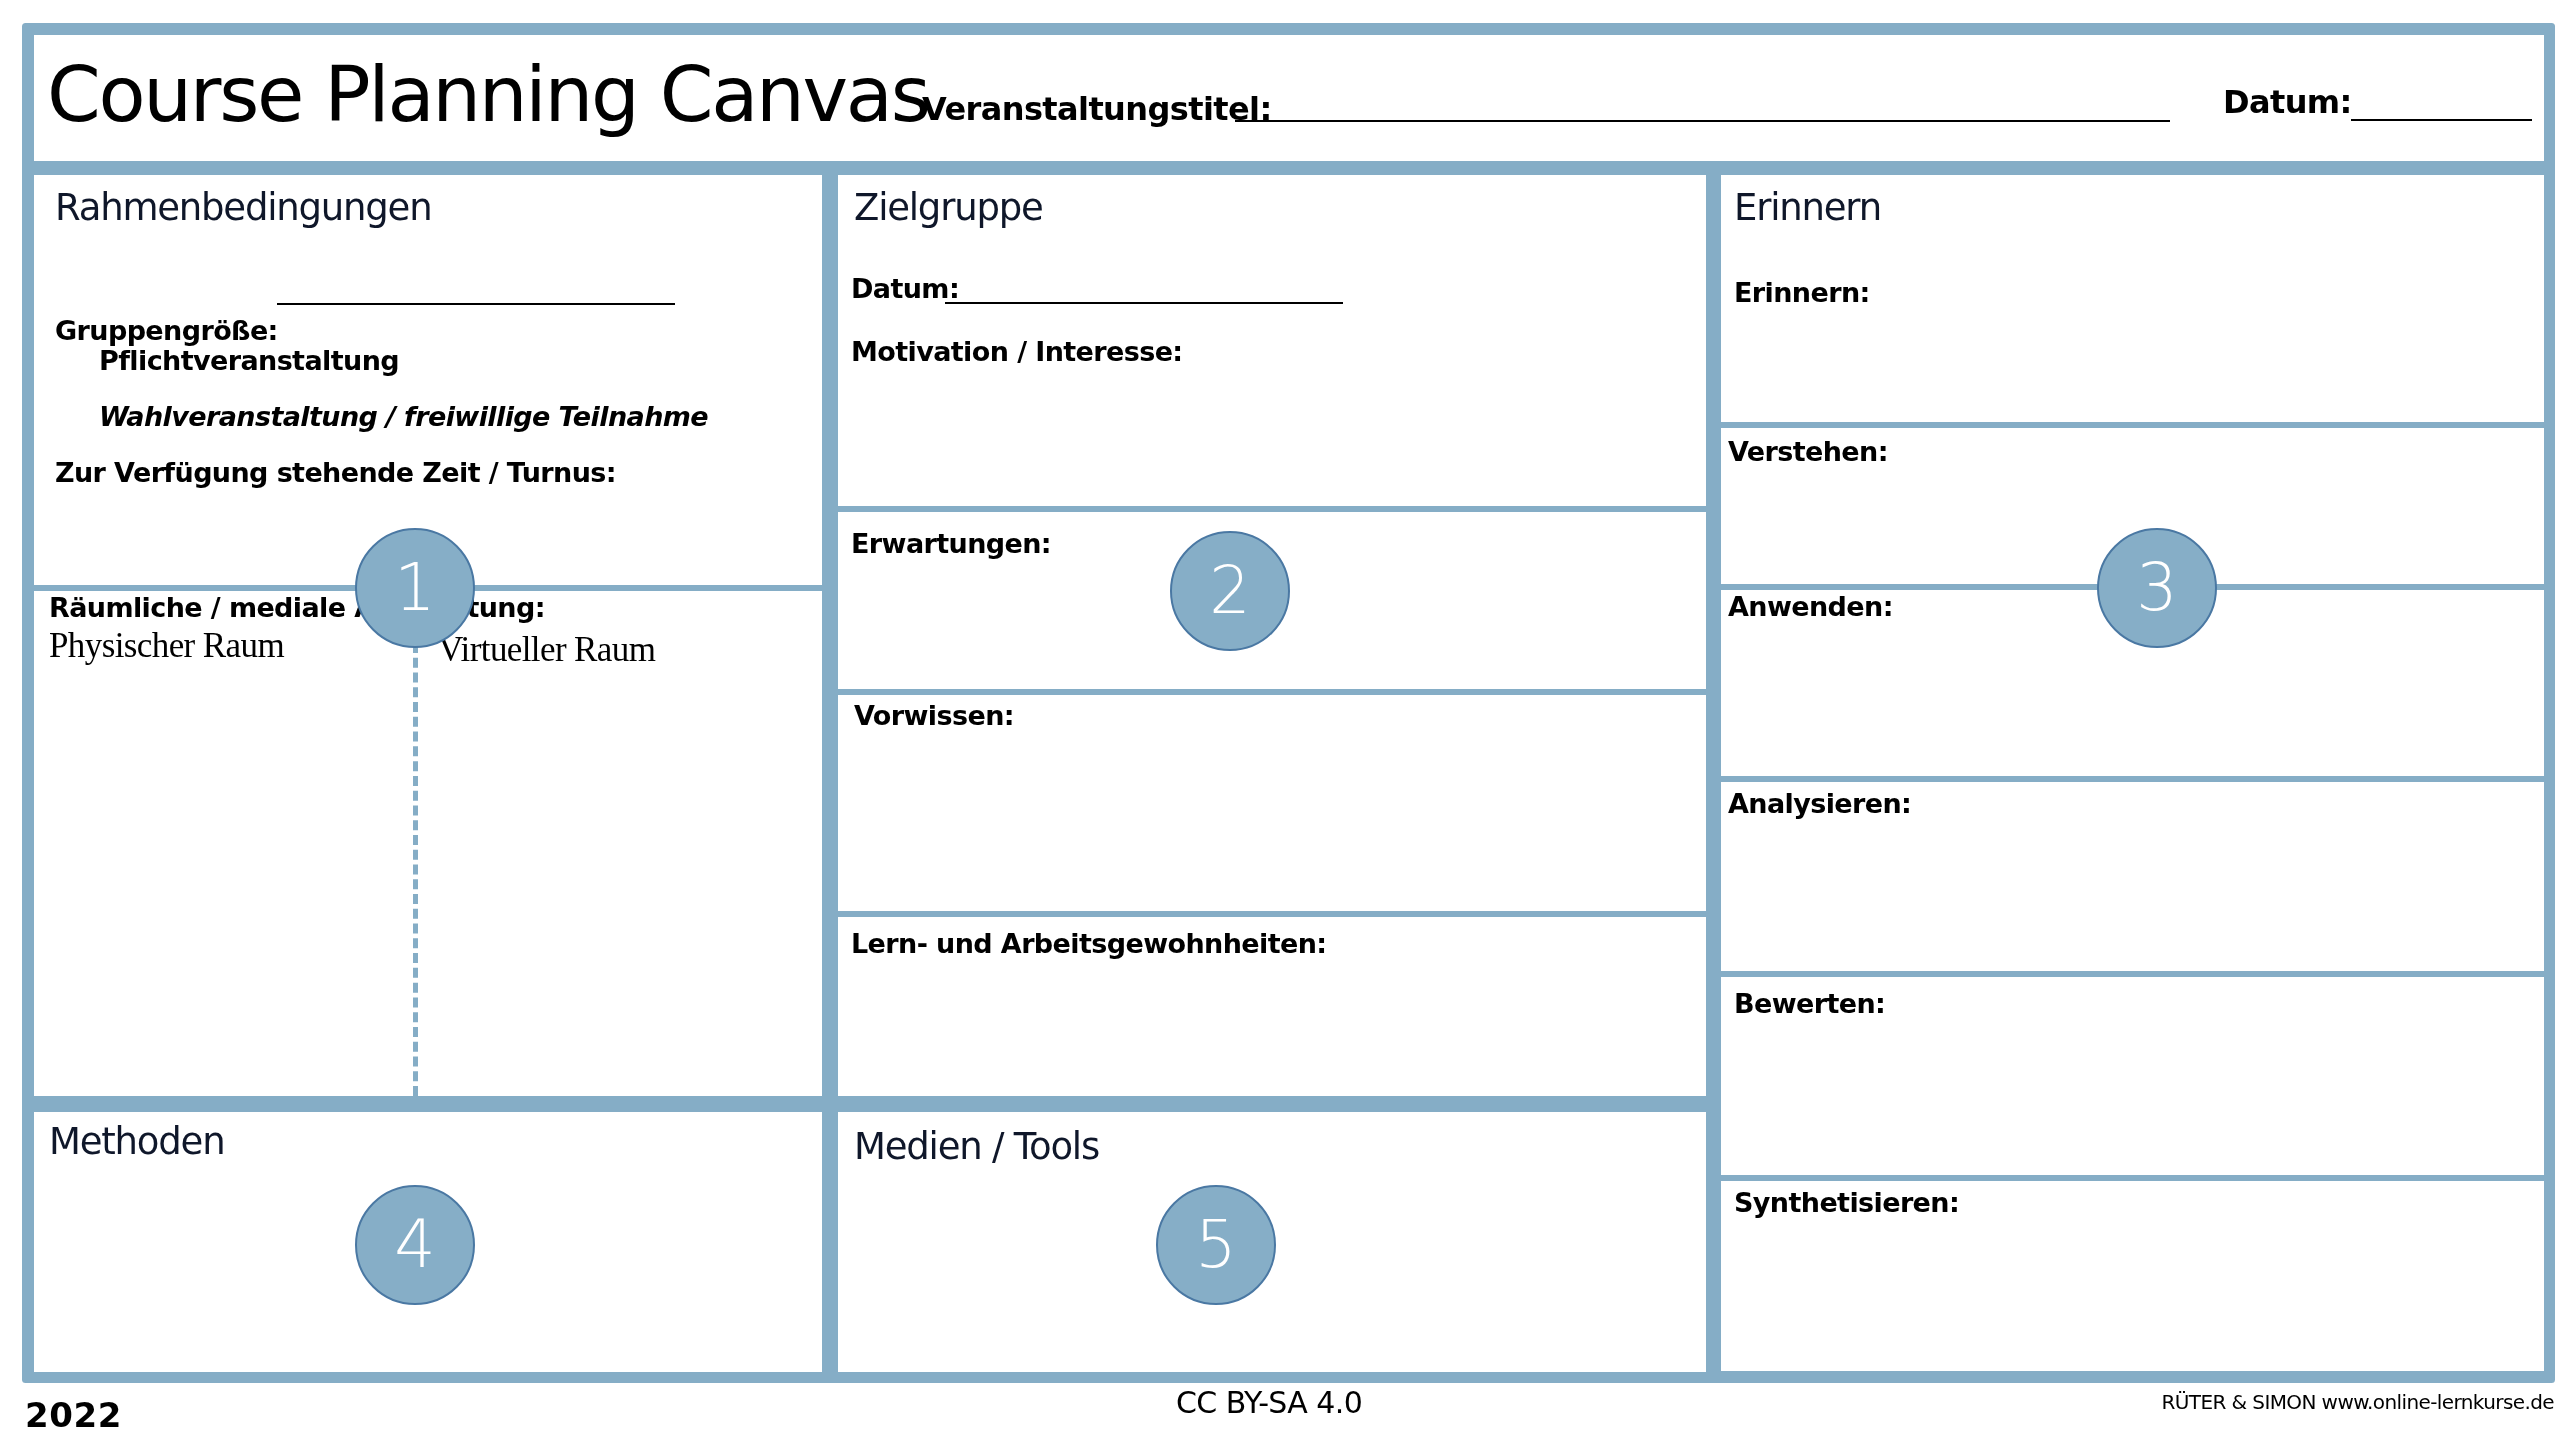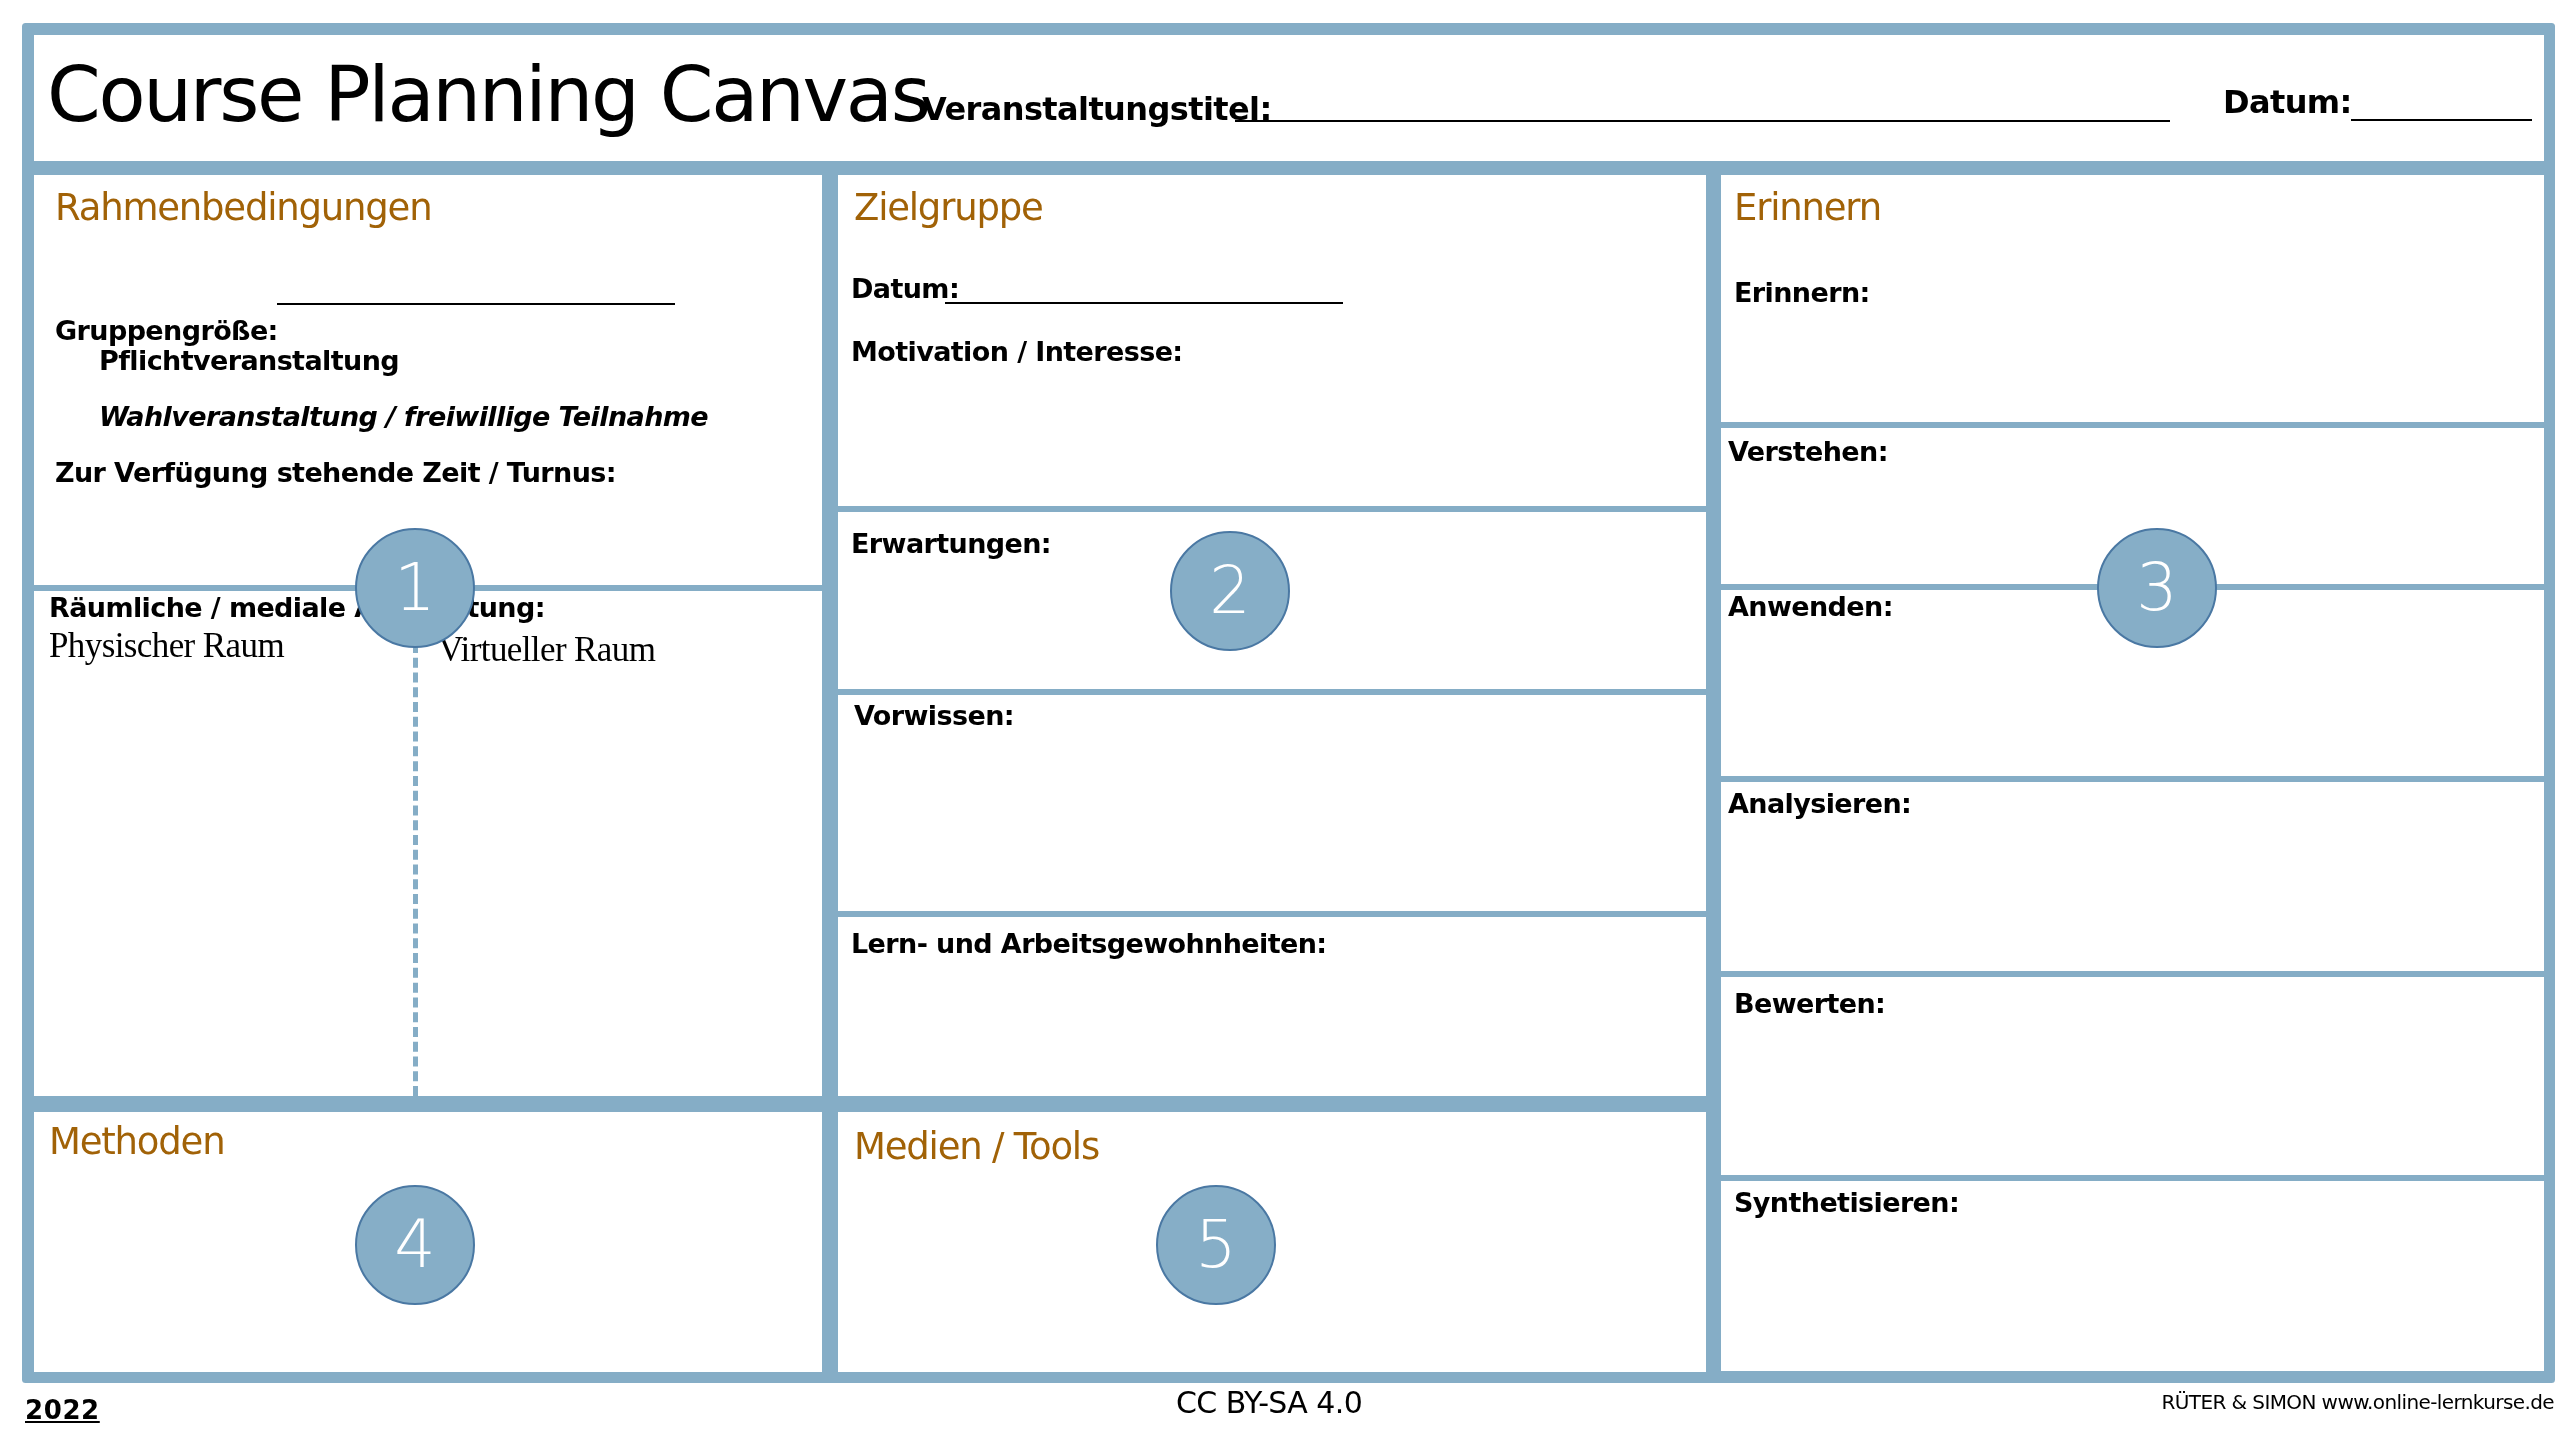--- a/index.html
+++ b/index.html
@@ -6,21 +6,21 @@
     body { width: 2576px; height: 1447px; position: relative; overflow: hidden;
            font-family: "Liberation Sans", "DejaVu Sans", sans-serif; color: #000; }
     .frame { position: absolute; left: 22px; top: 23.4px; width: 2533px; height: 1360px;
              background: #85adc6; border-radius: 3.5px; }
     .cell { position: absolute; background: #ffffff; }
     .title { position: absolute; left: 47px; top: 51px; font-size: 77px; line-height: 88px;
              font-family: "DejaVu Sans", sans-serif; font-weight: normal; letter-spacing: -2.3px; color: #000; }
     .hdr-label { position: absolute; font-size: 32px; line-height: 35px; font-weight: bold;
                  font-family: "DejaVu Sans", sans-serif; letter-spacing: -0.6px; }
     .line { position: absolute; height: 2.3px; background: #000; }
-    .sec-title { position: absolute; font-size: 37px; line-height: 42px; color: #a16207;
+    .sec-title { position: absolute; font-size: 37px; line-height: 42px; color: #0f172a;
                  font-family: "DejaVu Sans", sans-serif; letter-spacing: -1.2px; }
     .lbl { position: absolute; font-size: 27px; line-height: 32px; font-weight: bold;
            font-family: "DejaVu Sans", sans-serif; letter-spacing: -0.6px; white-space: nowrap; }
     .plain { position: absolute; font-size: 35px; line-height: 32px;
              font-family: Liberation Serif, serif; letter-spacing: -0.6px; white-space: nowrap; }
     .divider { position: absolute; background: #85adc6; }
     .dashed { position: absolute; width: 0; border-left: 5.3px dashed #85adc6; }
     .circle { position: absolute; width: 120px; height: 120px; border-radius: 50%;
               background: #86aec7; border: 2.3px solid #4a78a3; box-sizing: border-box;
               color: #fff; font-size: 65px; line-height: 116px; text-align: center;
@@ -82,16 +82,16 @@
 <div class="circle" style="left:2097px; top:528px;">3</div>
 
 <div class="cell" style="left:34px; top:1112px; width:788px; height:260px;"></div>
 <div class="sec-title" style="left:49px; top:1121px;">Methoden</div>
 <div class="circle" style="left:355px; top:1185px;">4</div>
 
 <div class="cell" style="left:838px; top:1112px; width:868px; height:260px;"></div>
 <div class="sec-title" style="left:854px; top:1126px;">Medien / Tools</div>
 <div class="circle" style="left:1156px; top:1185px;">5</div>
 
-<div class="footer" style="left:25px; top:1395px; font-size:26px; font-weight:bold; letter-spacing:0.6px;text-decoration:underline;">2022</div>
+<div class="footer" style="left:25px; top:1395px; font-size:34px; font-weight:bold; letter-spacing:0.6px;">2022</div>
 <div class="footer" style="left:1176px; top:1385px; font-size:30px; letter-spacing:-0.6px;">CC BY-SA 4.0</div>
 <div class="footer" style="right:22px; top:1390px; font-size:20px; letter-spacing:-0.6px;">RÜTER &amp; SIMON www.online-lernkurse.de</div>
 
 
 </body></html>

